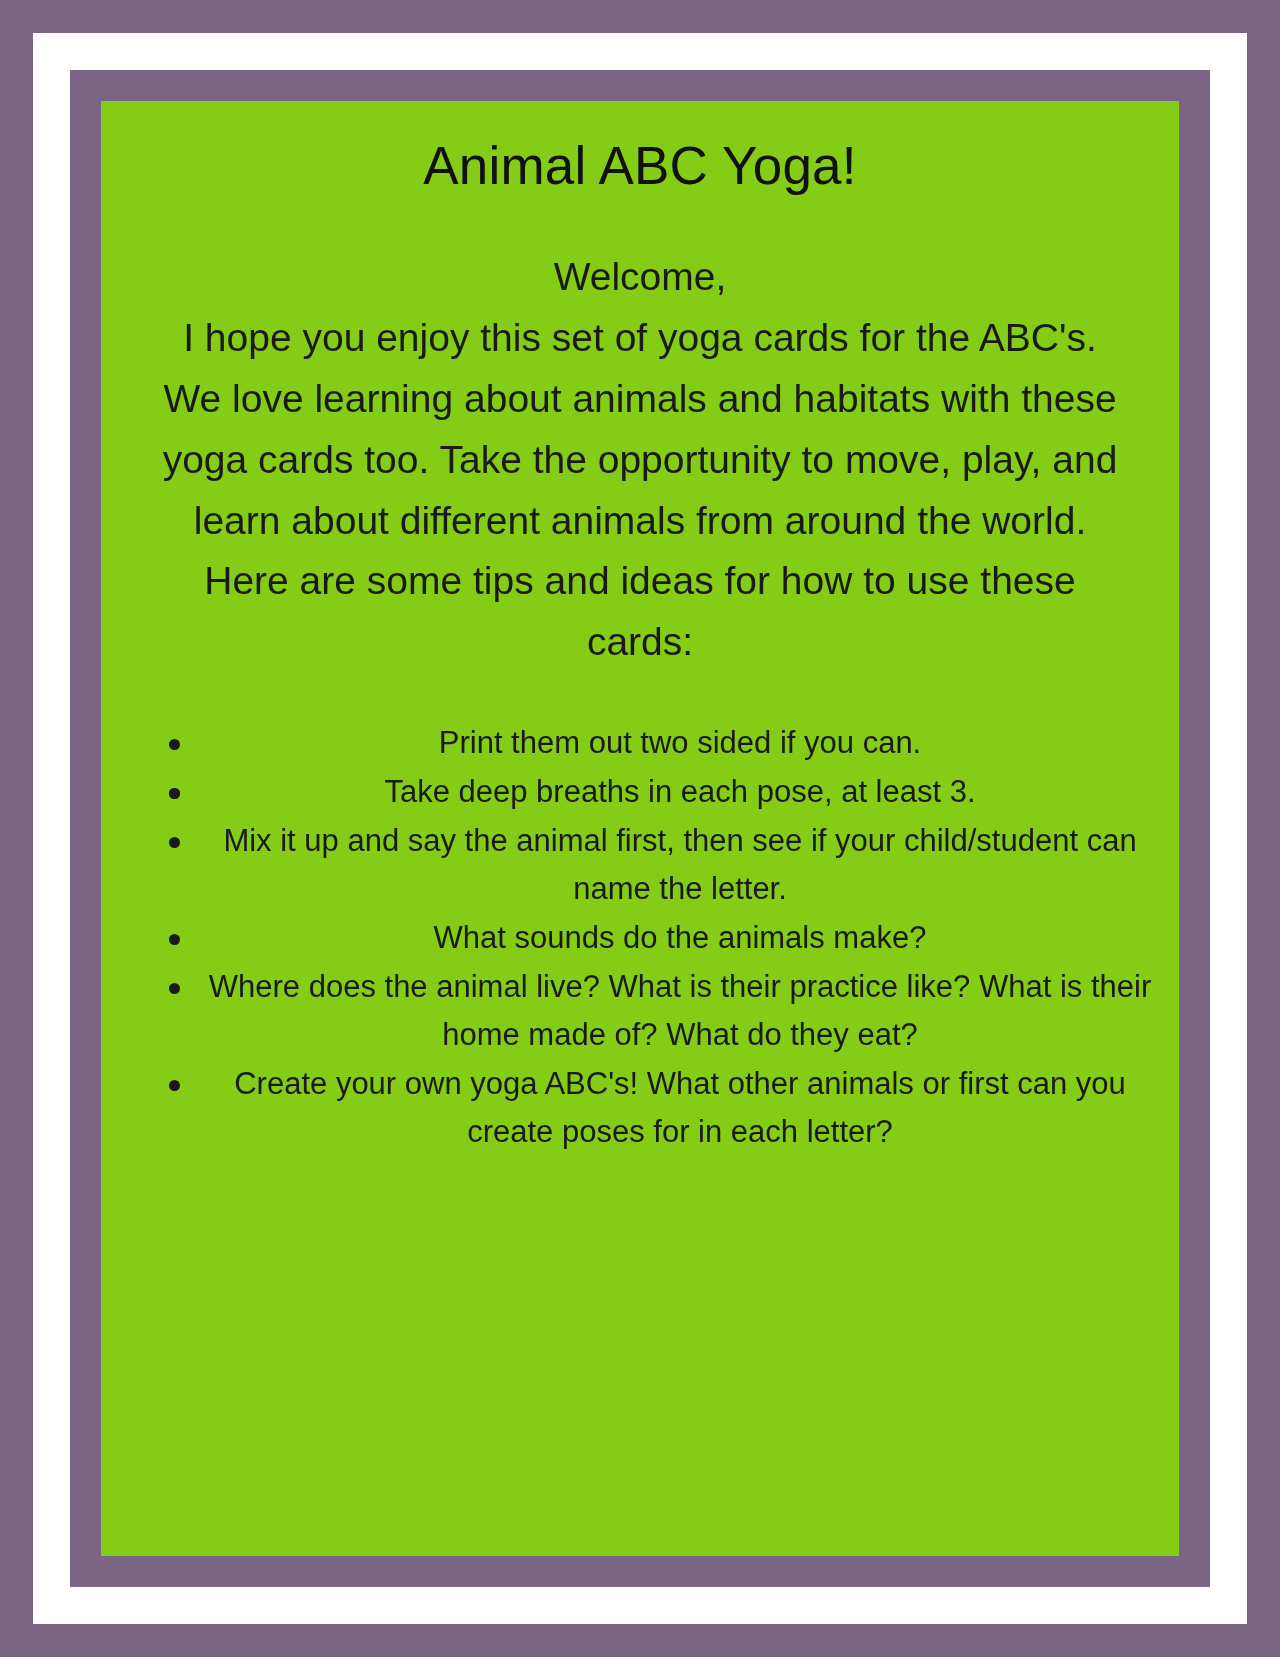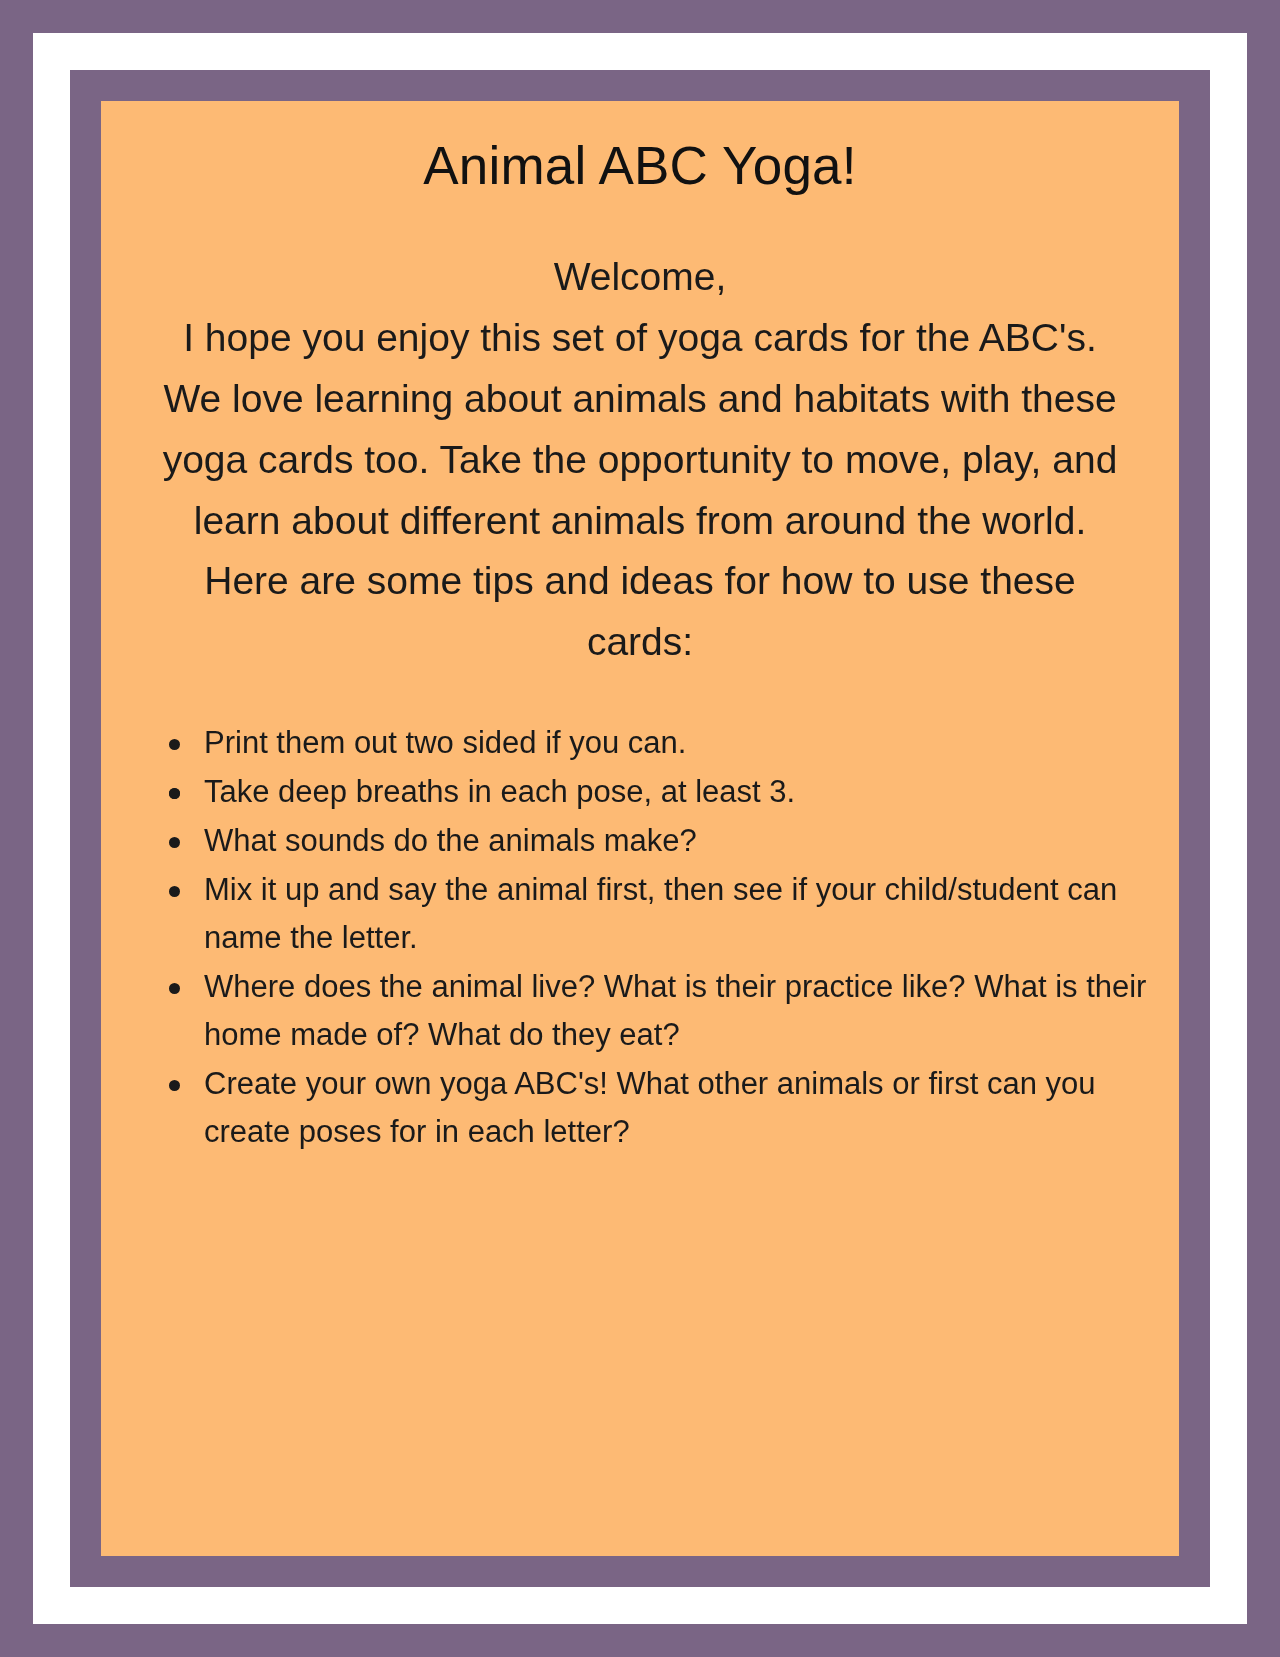--- a/index.html
+++ b/index.html
@@ -39,21 +39,21 @@
     right: 37px;
     bottom: 37px;
     background: #7a6585;
   }
   .page {
     position: absolute;
     left: 31px;
     top: 31px;
     right: 31px;
     bottom: 31px;
-    background: #fdba74;
+    background: #84cc16;
     overflow: hidden;
   }
 
   
   .content {
     position: absolute;
     left: 0;
     top: 0;
     right: 0;
     bottom: 0;
@@ -94,21 +94,21 @@
     margin-left: 55px;
   }
   .tips-list li {
     position: relative;
     font-size: 31px;
     font-weight: 300;
     line-height: 1.55;
     color: #1a1a1a;
     padding-left: 48px;
     margin: 0 0 1px 0;
-    text-align: left;
+    text-align: center;
   }
   .tips-list li .bullet {
     position: absolute;
     left: 13px;
     top: 0;
     width: 13px;
     height: 13px;
     line-height: 1.55;
     font-size: 31px;
     color: #1a1a1a;
@@ -136,22 +136,22 @@
           <h1 class="doc-title">Animal ABC Yoga!</h1>
 
           <div class="intro">
             <span class="salutation">Welcome,</span><span>I hope you enjoy this set of yoga cards for the ABC's. We love learning about animals and habitats with these yoga cards too. Take the opportunity to move, play, and learn about different animals from around the world. Here are some tips and ideas for how to use these cards:</span>
           </div>
 
           <ul class="tips-list">
             <li><span class="bullet"></span><span>Print them out two sided if you can.</span></li>
             <li><span class="bullet"></span></li>
             <li><span class="bullet"></span><span>Take deep breaths in each pose, at least 3.</span></li>
+            <li><span class="bullet"></span><span>Mix it up and say the animal first, then see if your child/student can name the letter.</span></li>
             <li><span class="bullet"></span><span>What sounds do the animals make?</span></li>
-            <li><span class="bullet"></span><span>Mix it up and say the animal first, then see if your child/student can name the letter.</span></li>
             <li><span class="bullet"></span><span>Where does the animal live? What is their practice like? What is their home made of? What do they eat?</span></li>
             <li><span class="bullet"></span><span>Create your own yoga ABC's! What other animals or first can you create poses for in each letter?</span></li>
           </ul>
 
         </div>
       </div>
     </div>
   </div>
 </div>
 

